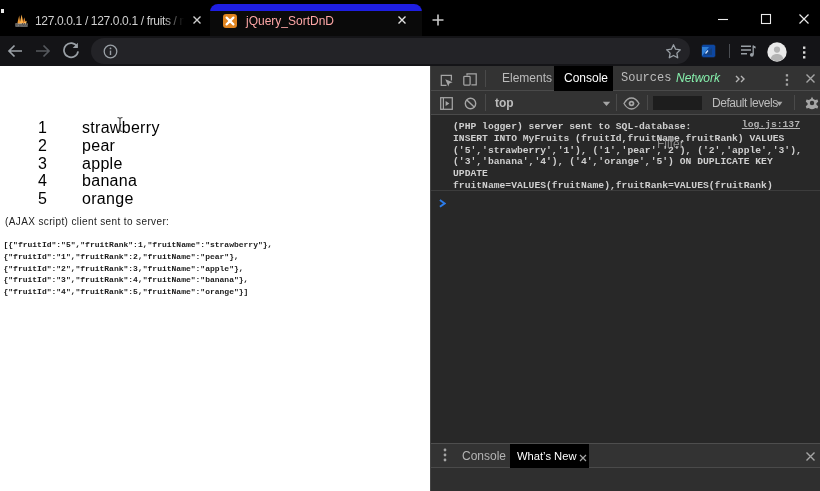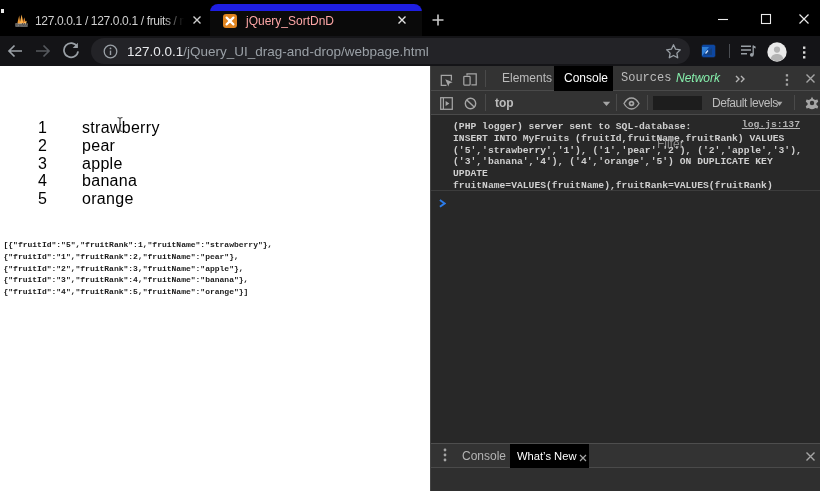--- a/index.html
+++ b/index.html
@@ -81,21 +81,20 @@
       <path d="M15.2 4.6 A7.1 7.1 0 1 0 16.1 9.3" fill="none" stroke="#9aa0a6" stroke-width="1.7"></path>
       <path d="M15.9 0.8 L15.9 6 L10.7 6 Z" fill="#9aa0a6"></path>
     </svg>
     <div class="abs" id="pill"></div>
 
     <svg class="abs" style="left:103px;top:8px;" width="15" height="15" viewBox="0 0 15 15">
       <circle cx="7.5" cy="7.5" r="6.3" fill="none" stroke="#9aa0a6" stroke-width="1.3"></circle>
       <path d="M7.5 6.6 V11" stroke="#9aa0a6" stroke-width="1.4"></path>
       <circle cx="7.5" cy="4.4" r="0.9" fill="#9aa0a6"></circle>
     </svg>
-    <div class="abs" style="left:127px;top:8px;font-size:13.5px;color:#e8eaed;white-space:nowrap;">127.0.0.1<span style="color:#9aa0a6;">/jQuery_UI_drag-and-drop/webpage.html</span></div>
 
     <svg class="abs" style="left:665px;top:7px;" width="17" height="17" viewBox="0 0 17 17">
       <path d="M8.5 1.8 L10.6 6.2 L15.3 6.8 L11.9 10.1 L12.7 14.8 L8.5 12.5 L4.3 14.8 L5.1 10.1 L1.7 6.8 L6.4 6.2 Z" fill="none" stroke="#9aa0a6" stroke-width="1.3" stroke-linejoin="round"></path>
     </svg>
 
     <svg class="abs" style="left:701px;top:8px;" width="15" height="14" viewBox="0 0 15 14">
       <rect x="0.5" y="0.5" width="14" height="13" rx="2" fill="#0d47a1" stroke="#1a1a1c" stroke-width="0.5"></rect>
       <path d="M1 12 L8 3 L1 3 Z" fill="#2f7fd6"></path>
       <path d="M3 11 L11 11 L11 4 Z" fill="#123f7e"></path>
       <path d="M4.5 9.5 L7 6.5" stroke="#cfe3ff" stroke-width="1.2"></path>
@@ -130,20 +129,21 @@
     <div class="abs" style="left:38px;top:89px;font-size:16px;">3</div>
     <div class="abs" style="left:82px;top:89px;font-size:16px;letter-spacing:0.3px;">apple</div>
     <div class="abs" style="left:38px;top:106px;font-size:16px;">4</div>
     <div class="abs" style="left:82px;top:106px;font-size:16px;letter-spacing:0.3px;">banana</div>
     <div class="abs" style="left:38px;top:124px;font-size:16px;">5</div>
     <div class="abs" style="left:82px;top:124px;font-size:16px;letter-spacing:0.3px;">orange</div>
 
     <svg class="abs" style="left:113px;top:50px;" width="14" height="17" viewBox="0 0 14 17">
       <path d="M4.5 1.5 C5.5 1.5 6.5 2 7 2.7 C7.5 2 8.5 1.5 9.5 1.5 M7 2.7 V14.3 M4.5 15.5 C5.5 15.5 6.5 15 7 14.3 C7.5 15 8.5 15.5 9.5 15.5" fill="none" stroke="#4a4a4a" stroke-width="1.2"></path>
     </svg>
+    <div class="abs" style="left:5px;top:150px;font-size:10px;letter-spacing:0.38px;color:#222;">(AJAX script) client sent to server:</div>
     <pre class="abs mono" style="left:3.5px;top:173px;font-size:8px;line-height:11.75px;color:#1a1a1a;font-weight:bold;">[{"fruitId":"5","fruitRank":1,"fruitName":"strawberry"},
 {"fruitId":"1","fruitRank":2,"fruitName":"pear"},
 {"fruitId":"2","fruitRank":3,"fruitName":"apple"},
 {"fruitId":"3","fruitRank":4,"fruitName":"banana"},
 {"fruitId":"4","fruitRank":5,"fruitName":"orange"}]</pre>
   </div>
   <div class="abs" id="devtools">
 
     <div class="abs dtbar" style="left:0;top:0;width:389px;height:25px;"></div>
     <svg class="abs" style="left:9px;top:8px;" width="13" height="13" viewBox="0 0 13 13">

